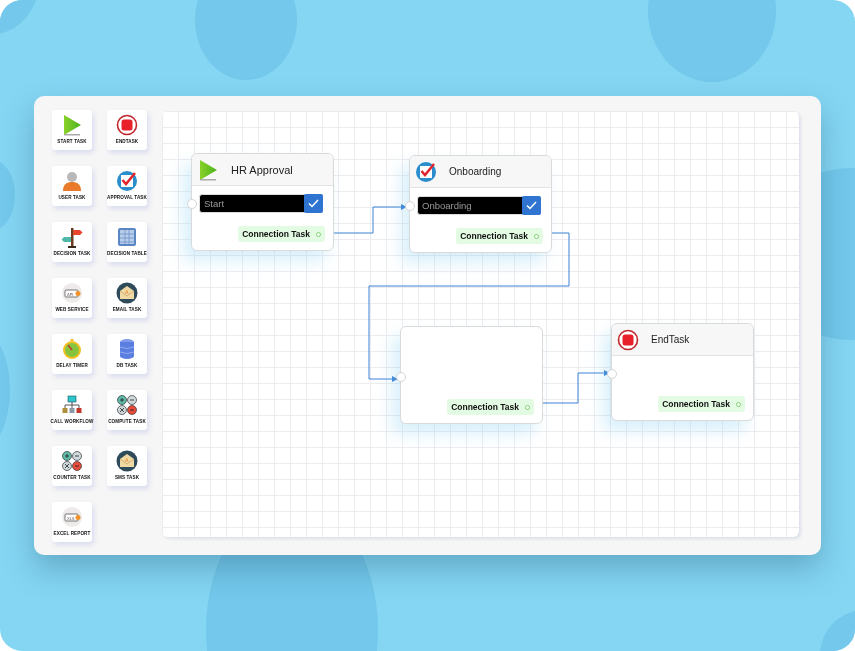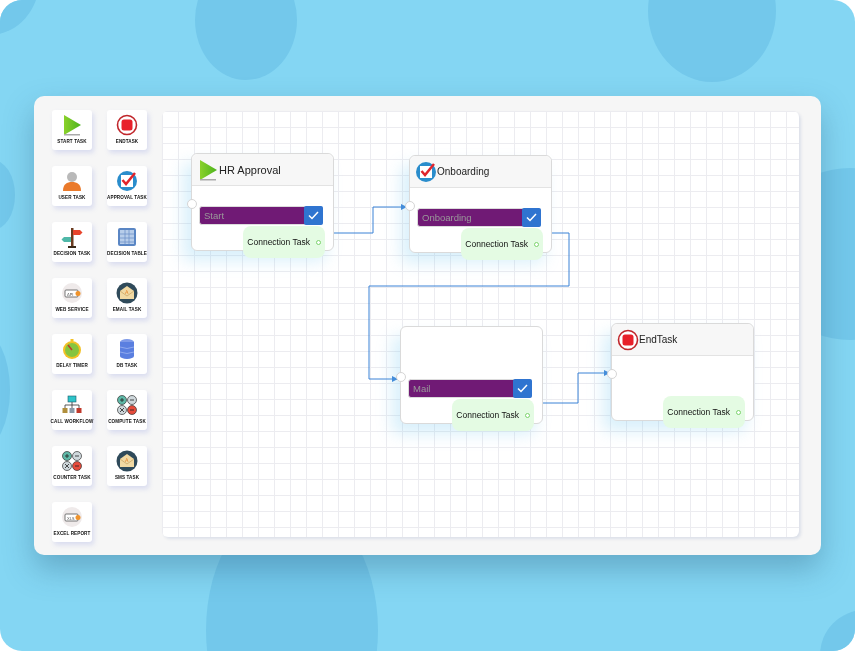--- a/index.html
+++ b/index.html
@@ -45,38 +45,38 @@
   .node {
     position: absolute; width: 143px; height: 98px; background: #ffffff;
     border: 1px solid #dadada; border-radius: 6px;
     box-shadow: -8px 10px 16px rgba(120, 200, 240, 0.28);
   }
   .node-head {
     height: 32px; background: #f7f7f7; border-bottom: 1px solid #e3e3e3;
     border-radius: 6px 6px 0 0; display: flex; align-items: center; padding-left: 5px;
   }
   .node-icon { width: 22px; height: 22px; display: flex; align-items: center; justify-content: center; }
-  .node-title { font-size: 11px; color: #222; }
+  .node-title { font-size: 11px; color: #222; margin-left: 12px; }
   .node-field {
-    position: absolute; left: 7px; top: 52px; width: 124px; height: 19px;
-    background: #701a75; border: 1px solid #dcdcdc; border-radius: 3px;
+    position: absolute; left: 7px; top: 40px; width: 124px; height: 19px;
+    background: #000000; border: 1px solid #dcdcdc; border-radius: 3px;
   }
   .node-field-text { position: absolute; left: 4px; top: 3px; font-size: 9.5px; color: #9a9a9a; }
   .node-check {
     position: absolute; right: -1px; top: -1px; width: 19px; height: 19px;
     background: #2f74d0; border-radius: 2px; display: flex; align-items: center; justify-content: center;
   }
   .node-port {
     position: absolute; left: -5px; top: 45px; width: 10px; height: 10px;
     border-radius: 50%; background: #ffffff; border: 1px solid #d5d5d5;
   }
   .node-conn {
-    position: absolute; right: 8px; top: 72px; height: 16px; padding: 16px 4px;
-    background: #e4fbe3; border-radius: 8px; display: flex; align-items: center;
-    font-size: 8.5px; color: #111;
+    position: absolute; right: 8px; top: 72px; height: 16px; padding: 0 4px;
+    background: #e4fbe3; border-radius: 3px; display: flex; align-items: center;
+    font-size: 8.5px; color: #111; font-weight: bold;
   }
   .node-conn-dot {
     width: 5px; height: 5px; border-radius: 50%; background: #ffffff;
     border: 1.5px solid #7bd36c; margin-left: 6px;
   }
 
   .edges { position: absolute; left: 0; top: 0; }
 </style>
 </head>
 <body>
@@ -339,28 +339,20 @@
         </div>
       </div>
       <div class="node-conn">
         <span>Connection Task</span>
         <span class="node-conn-dot"></span>
       </div>
     </div>
 
     <div class="node" style="left:238px; top:215px;">
       <div class="node-port"></div>
-      <div class="node-field">
-        <span class="node-field-text">Mail</span>
-        <div class="node-check">
-          <svg width="11" height="9" viewBox="0 0 11 9">
-              <path d="M1 4.5 L4 7.5 L10 1" fill="none" stroke="#fff" stroke-width="1.5"></path>
-            </svg>
-        </div>
-      </div>
       <div class="node-conn">
         <span>Connection Task</span>
         <span class="node-conn-dot"></span>
       </div>
     </div>
 
     <div class="node" style="left:449px; top:212px;">
       <div class="node-head">
         <div class="node-icon">
           <svg width="22" height="22" viewBox="0 0 22 22">

